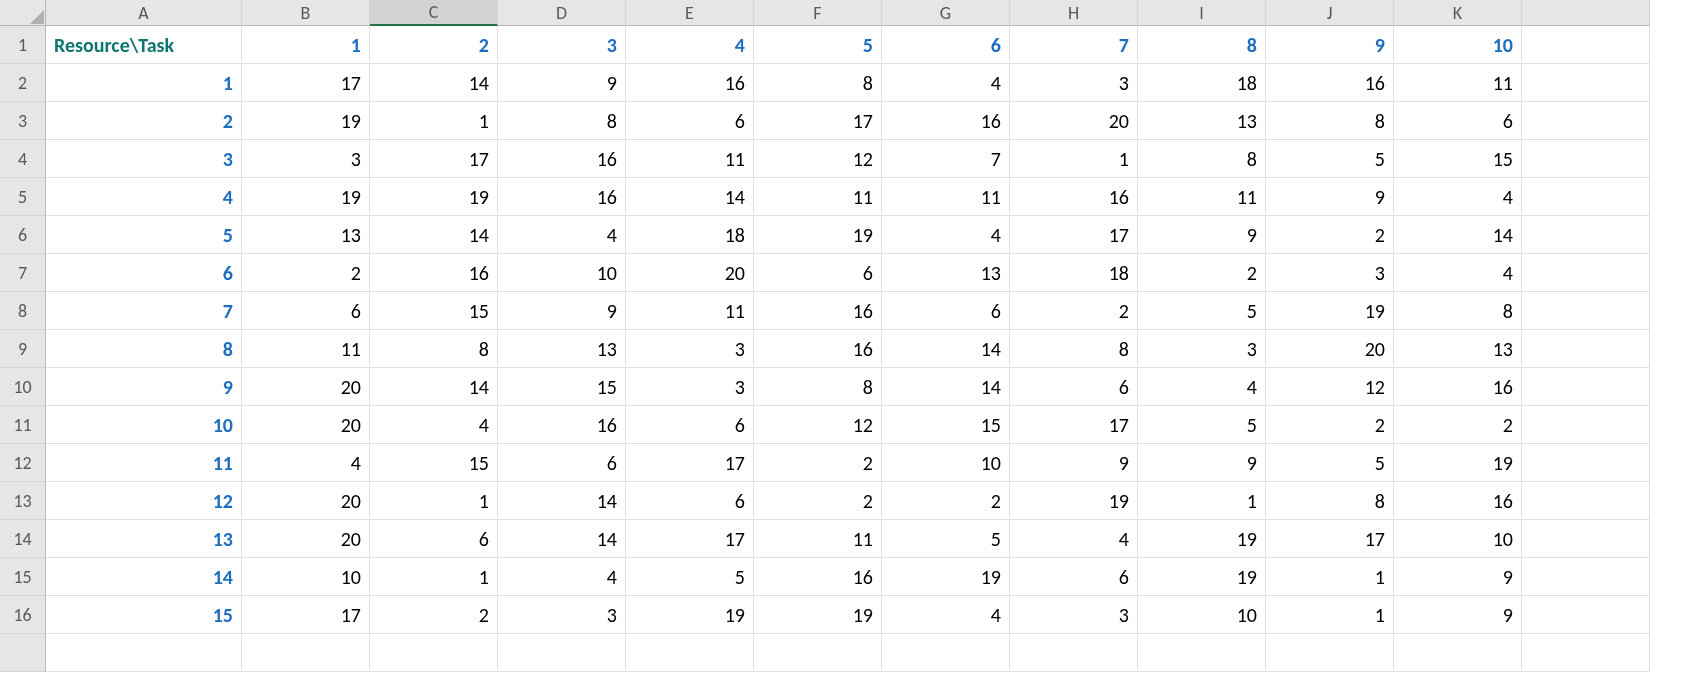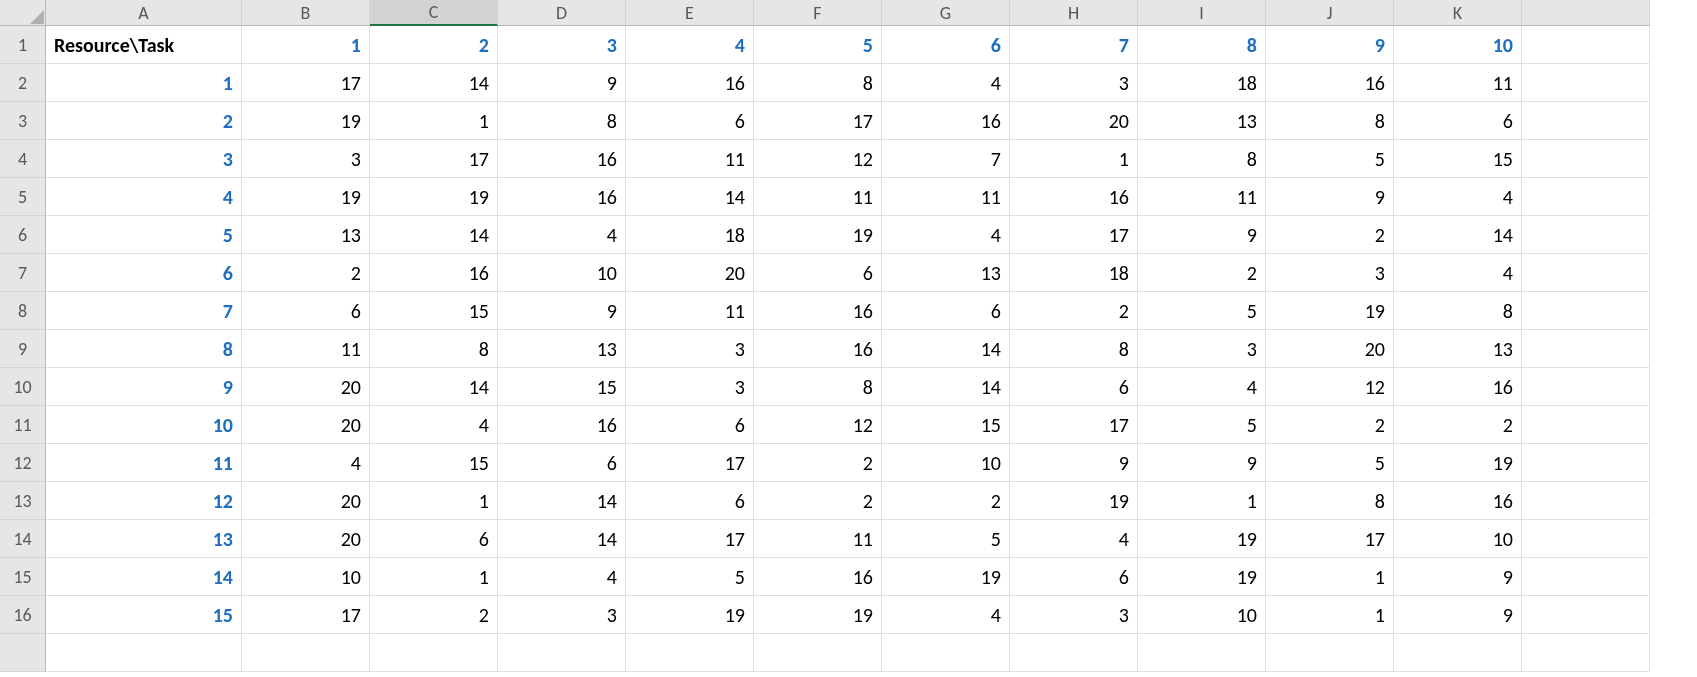--- a/index.html
+++ b/index.html
@@ -61,21 +61,21 @@
     box-sizing: border-box;
     border-right: 1px solid #e0e0e0;
     border-bottom: 1px solid #e0e0e0;
     display: flex;
     align-items: center;
     padding: 0 8px;
     background: #ffffff;
   }
   .cell.right { justify-content: flex-end; }
   .cell.left  { justify-content: flex-start; }
-  .red-bold  { color: #000000; font-weight: 700; }
+  .red-bold  { color: #0f766e; font-weight: 700; }
   .blue-bold { color: #1f6fc1; font-weight: 700; }
 </style>
 </head>
 <body>
 
 <div class="sheet" id="sheet" style="grid-template-rows: 26px repeat(17, 38px);">
     <div class="corner" style="height:26px"></div>
     <div class="col-hdr" style="height:26px">A</div>
     <div class="col-hdr" style="height:26px">B</div>
     <div class="col-hdr selected" style="height:26px">C</div>

